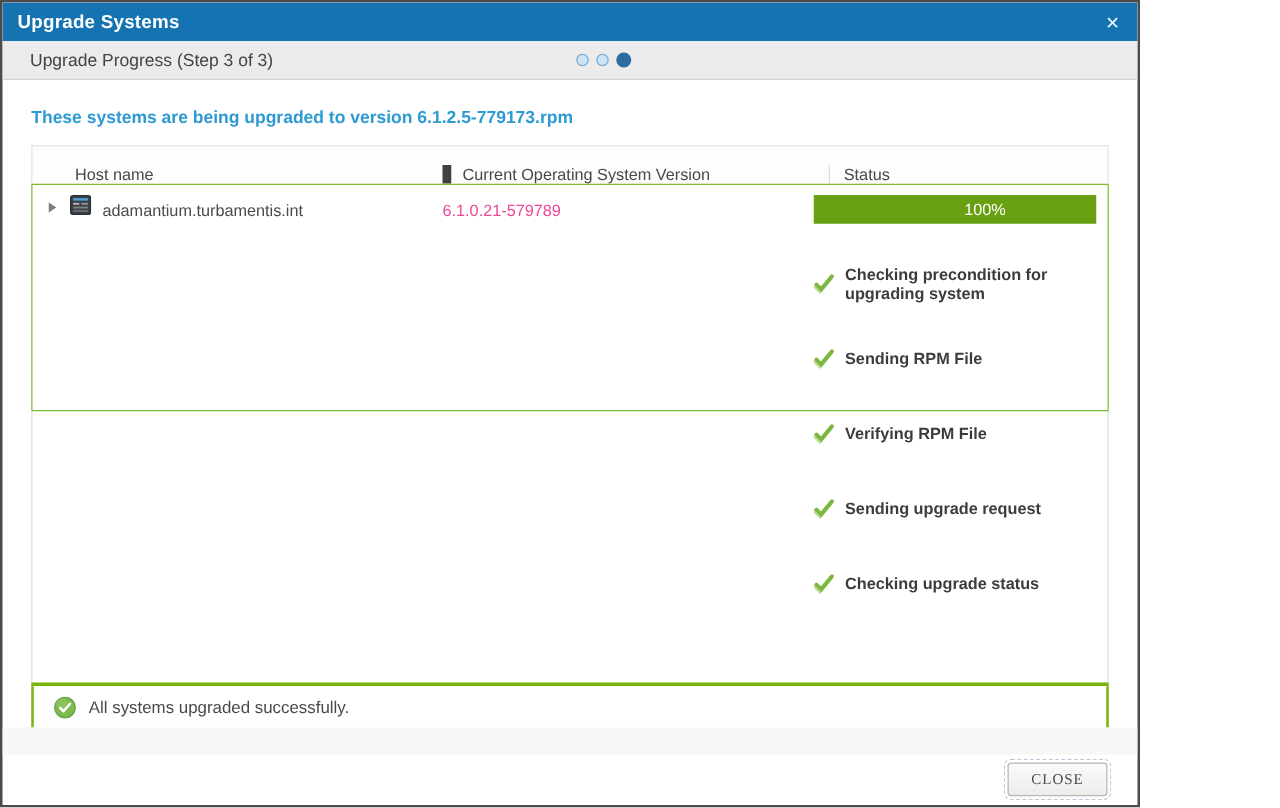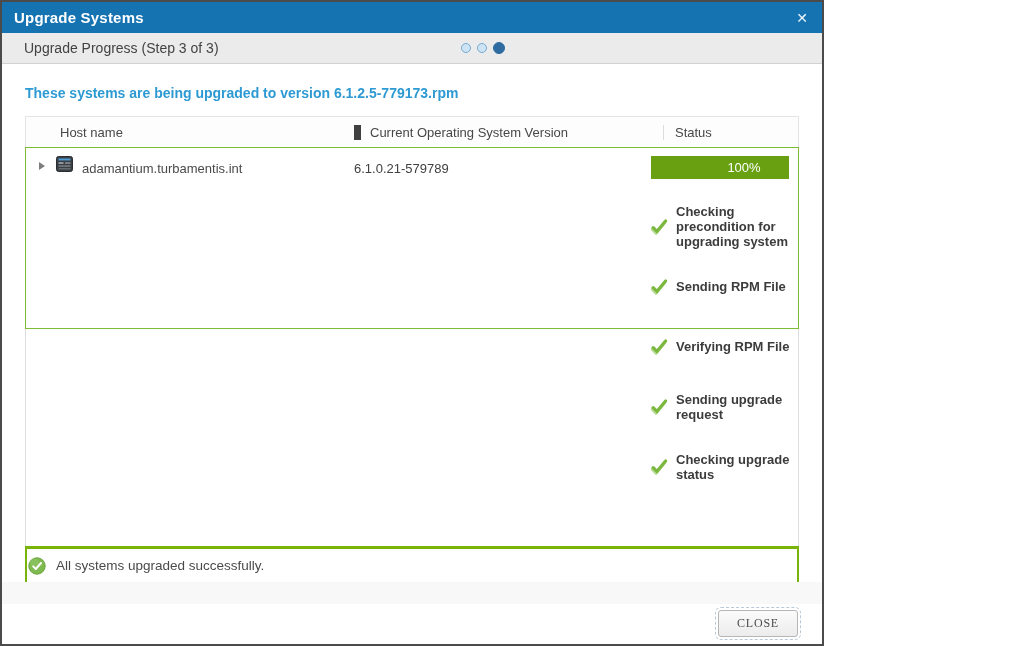--- a/index.html
+++ b/index.html
@@ -1,58 +1,58 @@
 <!DOCTYPE html>
 <html><head>
 <meta charset="utf-8">
 <style>
   html,body{margin:0;padding:0;background:#ffffff;}
   .dialog{
-    position:relative;width:824px;height:646px;box-sizing:border-box;
+    position:relative;width:912px;height:646px;box-sizing:border-box;
     border:2px solid #4b4b4b;background:#fff;overflow:hidden;
     font-family:"Liberation Sans","DejaVu Sans",sans-serif;color:#454545;
   }
   
   .titlebar{height:31px;background:#1573b2;display:flex;align-items:center;padding:0 14px 0 12px;}
   .titlebar .title{font-size:15px;font-weight:bold;color:#ffffff;letter-spacing:.2px;}
   .close-x{margin-left:auto;color:#eef5fb;font-size:14px;font-weight:bold;cursor:pointer;line-height:1;}
   
   .step-strip{position:relative;height:30px;background:#ebebeb;border-bottom:1px solid #d2d2d2;
     display:flex;align-items:center;padding-left:22px;font-size:14px;color:#434343;}
   .dots{position:absolute;left:459px;top:0;height:100%;display:flex;align-items:center;gap:6px;}
   .dot{width:8px;height:8px;border-radius:50%;background:#cde4f4;border:1px solid #78abd2;}
   .dot.active{width:10px;height:10px;background:#2d6ba1;border-color:#2d6ba1;}
   
   .message{margin:21px 0 0 23px;font-size:14px;font-weight:600;color:#2d9ad3;}
   
   .grid{margin:15px 23px 0 23px;font-size:13px;}
-  .ghead{display:flex;align-items:center;height:30px;border:1px solid #e4e4e4;border-bottom:none;background:#fdfdfd;color:#474747;}
+  .ghead{display:flex;align-items:flex-end;height:30px;border:1px solid #e4e4e4;border-bottom:none;background:#fdfdfd;color:#474747;}
   .ghead .cell{display:flex;align-items:center;}
   .gc-exp{width:25px;}
   .gc-host{width:294px;padding-left:9px;}
   .gc-ver{width:293px;padding-left:9px;border-left:7px solid #404040;}
   .gc-status{flex:1;padding-left:11px;border-left:1px solid #dddddd;}
   
   .row-block{position:relative;height:180px;border:1px solid #7cbd34;background:#fff;cursor:default;}
   .expander{position:absolute;left:13px;top:14px;width:0;height:0;
     border-left:6px solid #7e7e7e;border-top:4px solid transparent;border-bottom:4px solid transparent;cursor:pointer;}
   .server-icon{position:absolute;left:30px;top:8px;}
   .host-name{position:absolute;left:56px;top:13px;color:#4a4a4a;}
-  .version{position:absolute;left:328px;top:13px;color:#404040;}
+  .version{position:absolute;left:328px;top:13px;color:#ec4899;}
   .status-col{position:absolute;left:614px;top:0;right:2px;}
   .progress-bar{height:23px;margin:8px 7px 0 11px;background:#68a011;color:#ffffff;
     text-align:center;line-height:23px;font-size:13px;padding-left:48px;}
   .tasks{margin:14px 0 0 11px;}
   .task{display:flex;align-items:center;gap:8px;height:25px;font-weight:bold;color:#3c3c3c;margin-top:35px;}
   .task svg{display:block;flex:none;}
   
   .empty-area{height:217px;border-left:1px solid #dedede;border-right:1px solid #dedede;background:#fff;}
   .green-rule{height:3px;background:#79b40a;}
   .success-strip{height:33px;border-left:2px solid #79b40a;border-right:2px solid #79b40a;
-    display:flex;align-items:center;padding-left:1px;gap:10px;font-size:13.5px;color:#4a4a4a;background:#fff;}
+    display:flex;align-items:center;padding-left:16px;gap:10px;font-size:13.5px;color:#4a4a4a;background:#fff;}
   .footer-band{height:22px;background:#f8f8f8;}
   
   .close-btn{
     position:absolute;right:24px;bottom:7px;width:80px;height:27px;
     background:linear-gradient(#fbfbfb,#ececec);border:1px solid #b6b6b6;border-radius:3px;
     font-family:Liberation Serif, serif;font-size:12px;color:#4c4c4c;letter-spacing:.8px;cursor:pointer;
     outline:1px dashed #b7c9d8;outline-offset:2px;
   }
 </style>
 </head>

